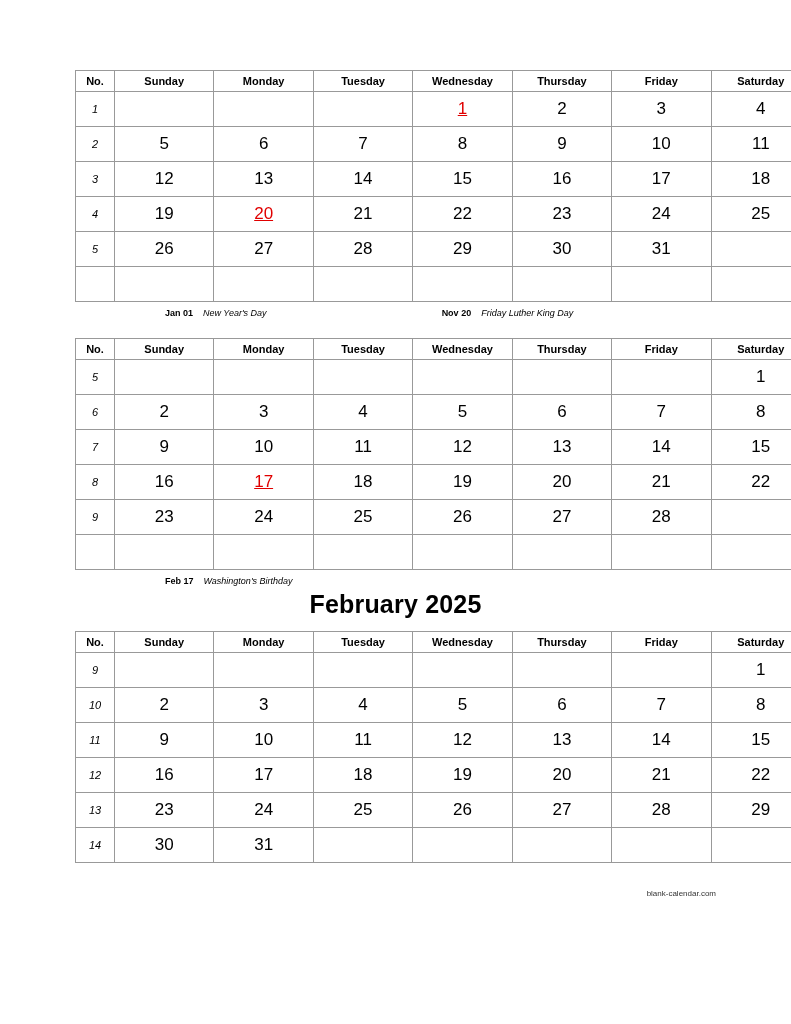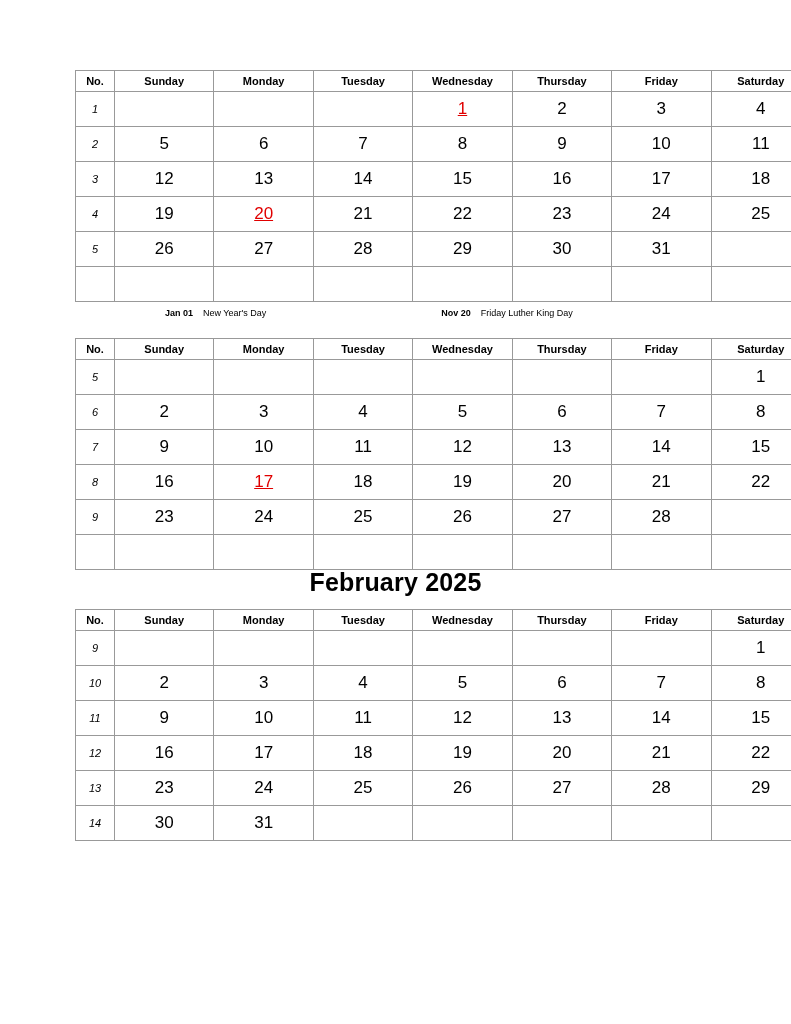--- a/index.html
+++ b/index.html
@@ -80,20 +80,21 @@
     align-items: baseline;
     white-space: nowrap;
   }
   .holiday-date {
     font-weight: bold;
     font-size: 9px;
   }
   .holiday-name {
     font-size: 9px;
     margin-left: 10px;
+    font-style: italic;
   }
   .footer {
     width: 641px;
     margin: 0 auto;
     text-align: right;
     font-size: 8px;
     color: #333333;
     padding-top: 4px;
   }
   .spacer-top { height: 56px; }
@@ -266,20 +267,26 @@
               <td class="day-cell"></td>
               <td class="day-cell"></td>
               <td class="day-cell"></td>
               <td class="day-cell"></td>
               <td class="day-cell"></td>
               <td class="day-cell"></td>
             </tr>
           </tbody>
         </table>
       </div>
+      <div class="holiday-row">
+        <div class="holiday-entry" style="margin-left: 90px;">
+          <span class="holiday-date">Feb 17</span>
+          <span class="holiday-name">Washington's Birthday</span>
+        </div>
+      </div>
       <div class="month-block">
         <div class="month-title">February 2025</div>
         <div class="title-gap"></div>
         <table class="cal-table">
           <thead>
             <tr>
               <th class="no-col">No.</th>
               <th>Sunday</th>
               <th>Monday</th>
               <th>Tuesday</th>
@@ -348,13 +355,14 @@
               <td class="day-cell"></td>
               <td class="day-cell"></td>
               <td class="day-cell"></td>
               <td class="day-cell"></td>
             </tr>
           </tbody>
         </table>
       </div>
       <div class="holiday-row"></div>
     </div>
+  <div class="footer">blank-calendar.com</div>
 </div>
 
 </body></html>

